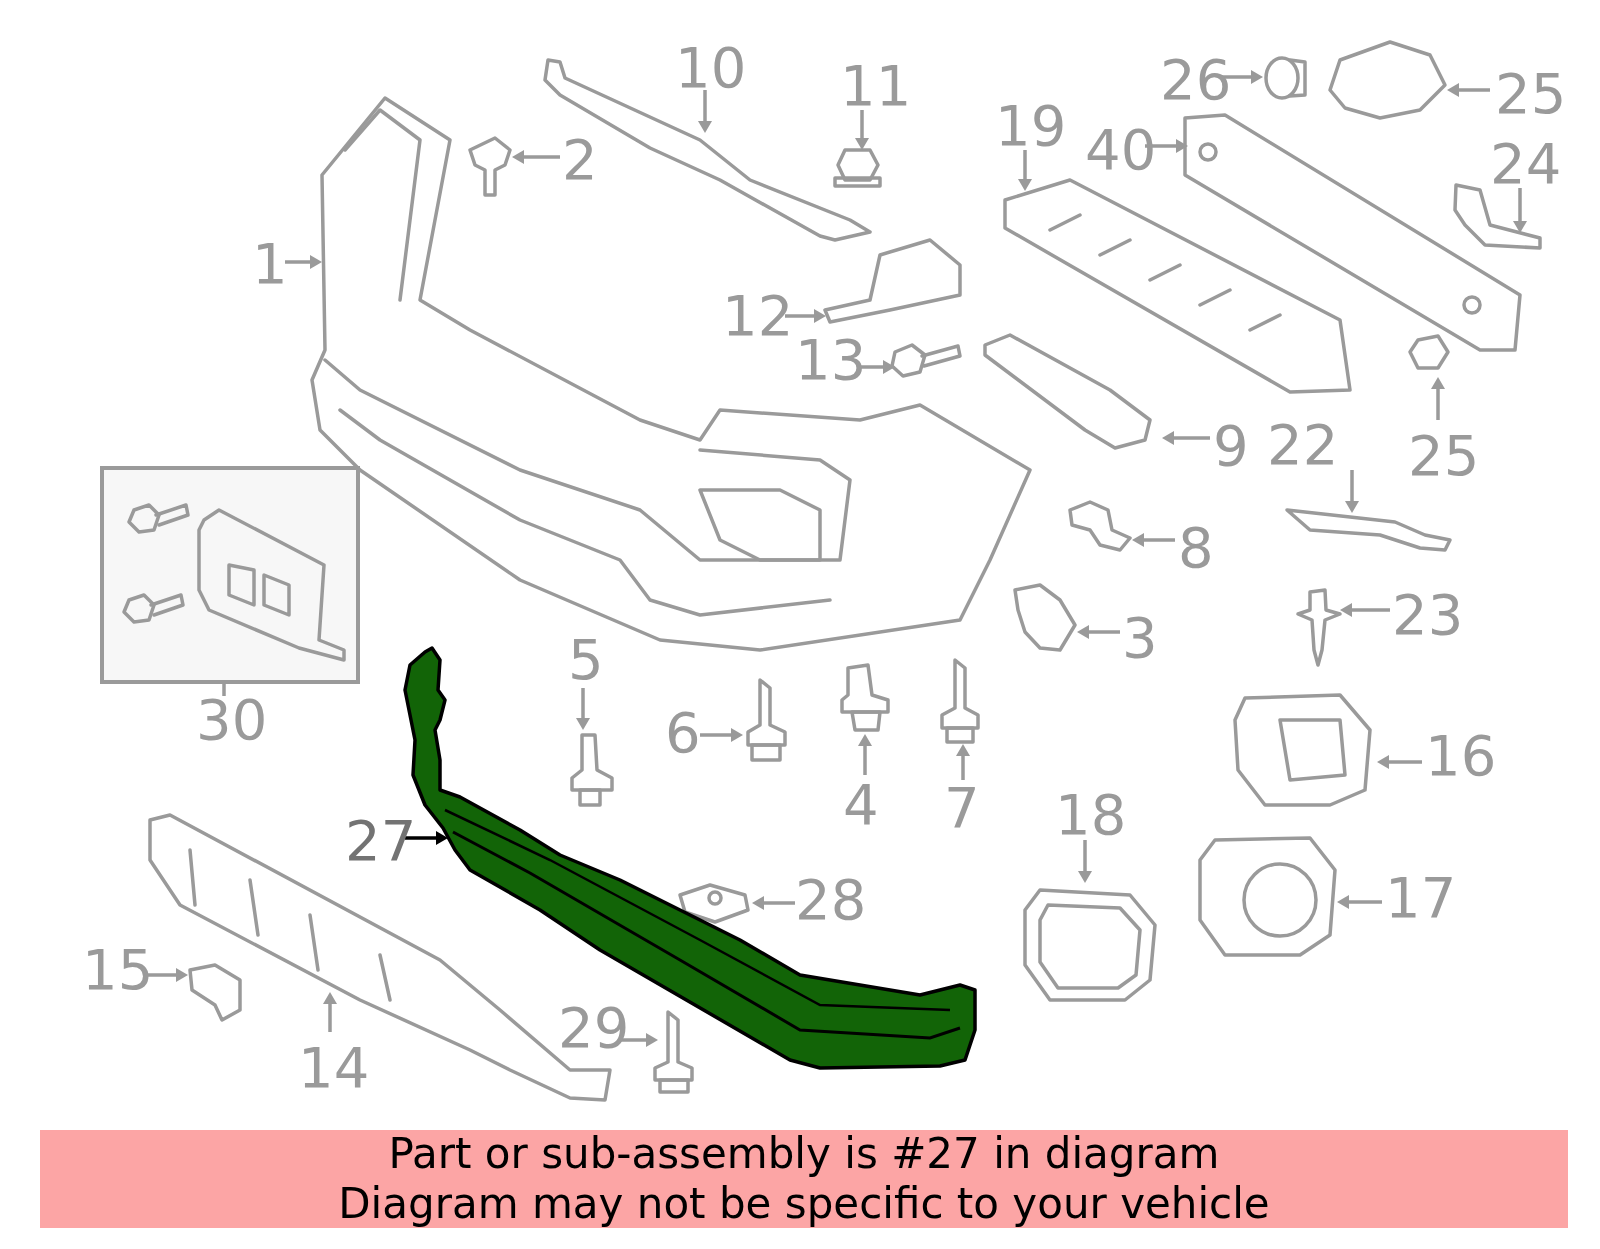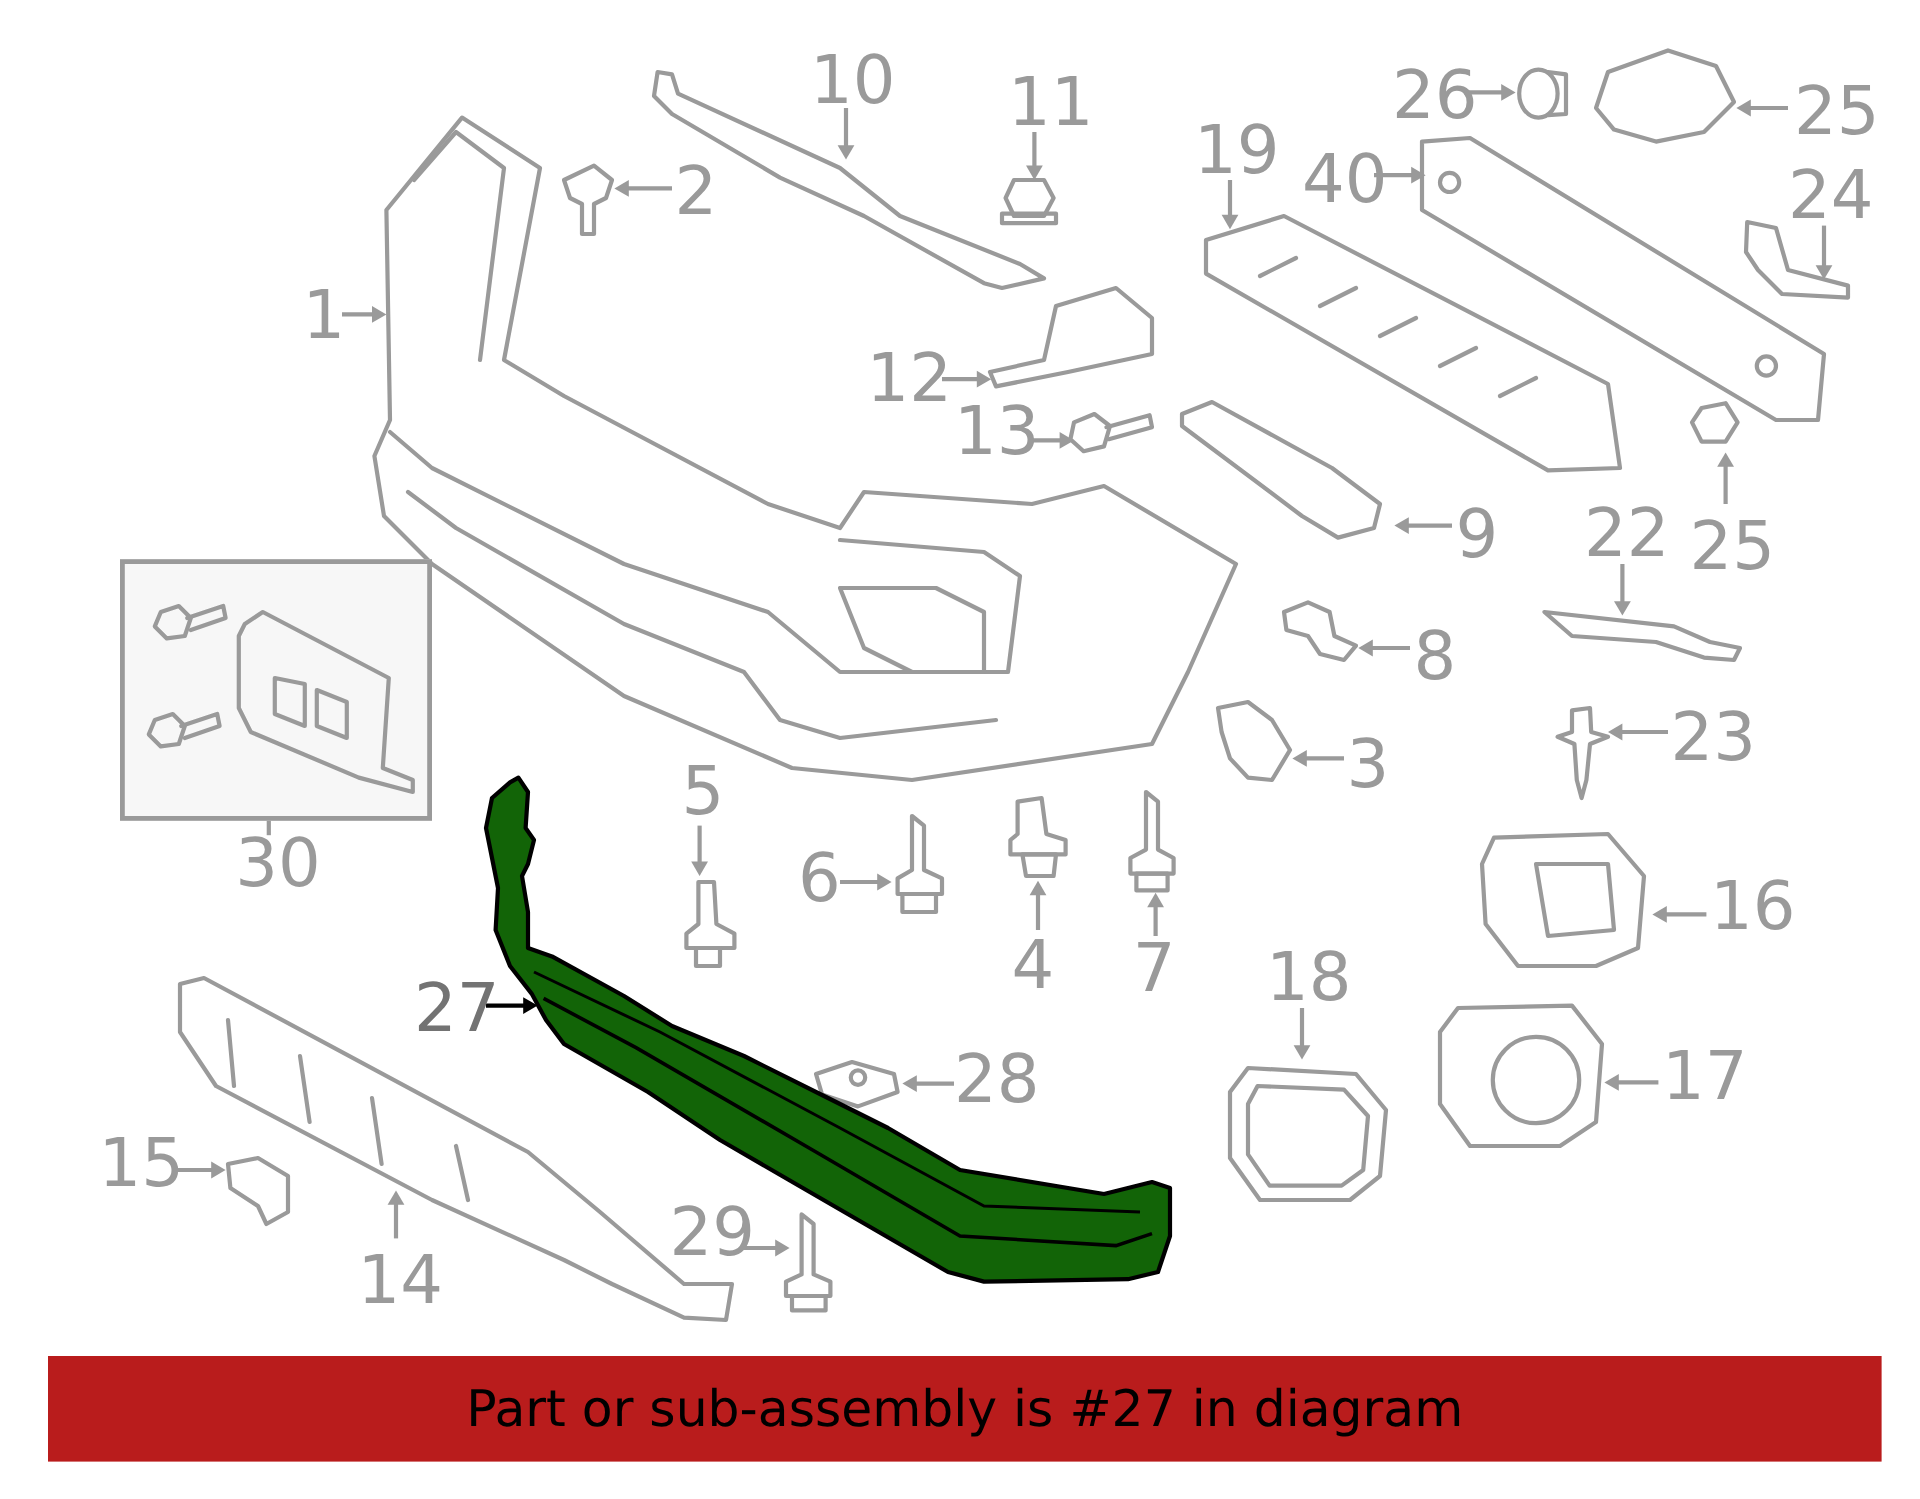--- a/index.html
+++ b/index.html
@@ -5,21 +5,21 @@
   html,body{margin:0;padding:0;background:#ffffff;}
   body{width:1600px;height:1249px;position:relative;overflow:hidden;font-family:"DejaVu Sans",sans-serif;}
   #diagram{position:absolute;left:0;top:0;width:1600px;height:1249px;}
   .lbl{position:absolute;font-family:"DejaVu Sans",sans-serif;font-size:56px;color:#9a9a9a;line-height:1;white-space:nowrap;}
   .lbl.hl{color:#737373;}
   .part{fill:none;stroke:#9a9a9a;stroke-width:3.5;stroke-linejoin:round;stroke-linecap:round;}
   .arrow{stroke:#9a9a9a;stroke-width:3.5;fill:none;}
   .ahead{fill:#9a9a9a;}
   .arrow.hl{stroke:#000;}
   .ahead.hl{fill:#000;}
-  #banner{position:absolute;left:40px;top:1130px;width:1528px;height:88px;background:#b91c1c;display:flex;flex-direction:column;align-items:center;justify-content:center;}
+  #banner{position:absolute;left:40px;top:1130px;width:1528px;height:98px;background:#fca5a5;display:flex;flex-direction:column;align-items:center;justify-content:center;}
   #banner span{font-family:"DejaVu Sans",sans-serif;font-size:42px;color:#000;line-height:50px;white-space:nowrap;}
   #inset{position:absolute;left:100px;top:466px;width:252px;height:210px;border:4px solid #9a9a9a;background:#f7f7f7;}
 </style>
 </head>
 <body>
 
 <div id="diagram">
   <svg width="1600" height="1249" viewBox="0 0 1600 1249">
 
     <g>
@@ -242,26 +242,27 @@
   <div class="lbl" style="left:722px;top:288px">12</div>
   <div class="lbl" style="left:795px;top:332px">13</div>
   <div class="lbl" style="left:298px;top:1040px">14</div>
   <div class="lbl" style="left:82px;top:942px">15</div>
   <div class="lbl" style="left:1425px;top:728px">16</div>
   <div class="lbl" style="left:1385px;top:870px">17</div>
   <div class="lbl" style="left:1055px;top:787px">18</div>
   <div class="lbl" style="left:995px;top:98px">19</div>
   <div class="lbl" style="left:1085px;top:122px">40</div>
   <div class="lbl" style="left:1408px;top:428px">25</div>
-  <div class="lbl" style="left:1320px;top:417px">22</div>
+  <div class="lbl" style="left:1267px;top:417px">22</div>
   <div class="lbl" style="left:1392px;top:587px">23</div>
   <div class="lbl" style="left:1490px;top:136px">24</div>
   <div class="lbl" style="left:1495px;top:66px">25</div>
   <div class="lbl" style="left:1160px;top:52px">26</div>
   <div class="lbl hl" style="left:345px;top:813px">27</div>
   <div class="lbl" style="left:795px;top:872px">28</div>
   <div class="lbl" style="left:558px;top:1000px">29</div>
   <div class="lbl" style="left:196px;top:692px">30</div>
 </div>
 
 <div id="banner">
   <span>Part or sub-assembly is #27 in diagram</span>
+  <span>Diagram may not be specific to your vehicle</span>
 </div>
 
 </body></html>

